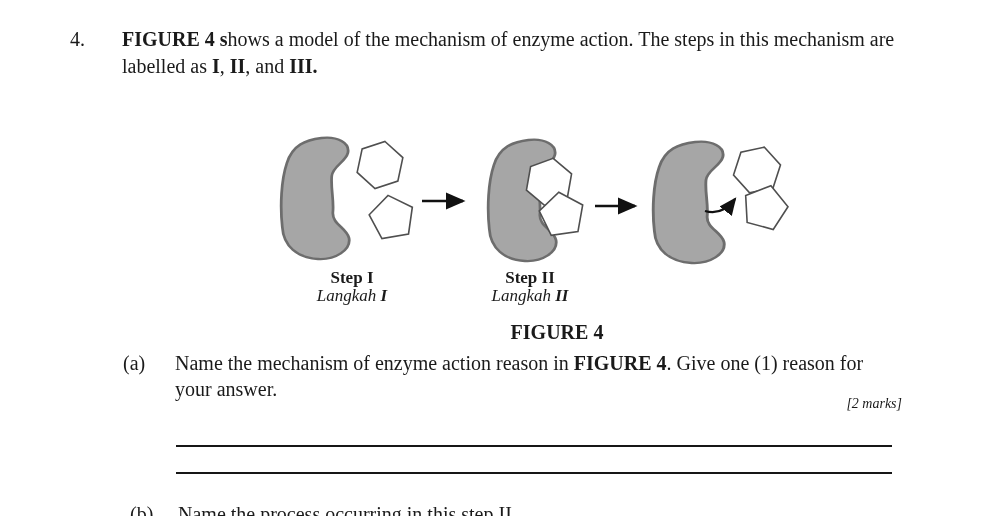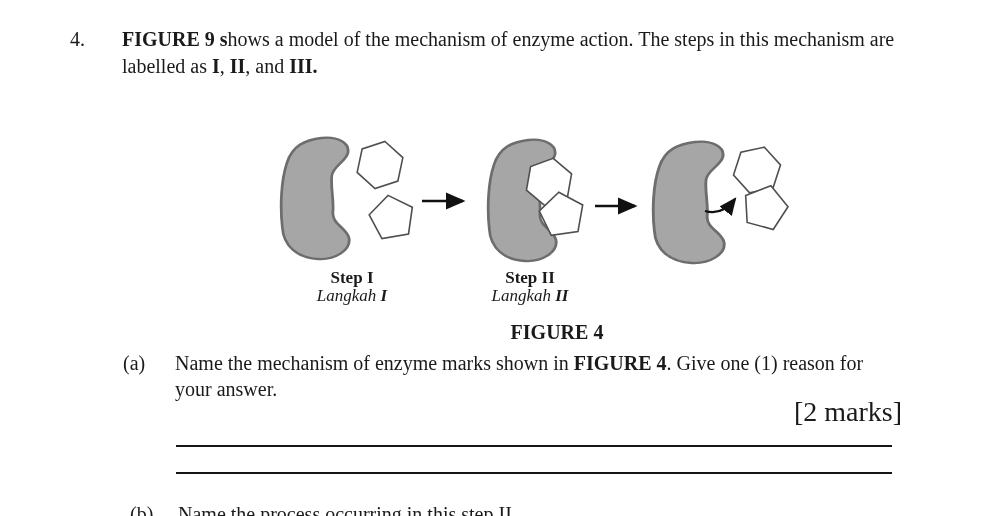--- a/index.html
+++ b/index.html
@@ -22,37 +22,37 @@
   .step-label .line1 { font-weight:bold; }
   .step-label .line2 { font-style:italic; }
   .step-label .num { font-weight:bold; }
 
   .caption { position:absolute; top:321px; left:437px; width:240px; text-align:center; font-weight:bold; font-size:20px; }
 
   .pa-row { position:absolute; top:350px; left:123px; display:flex; font-size:20px; line-height:26px; }
   .pa-label { width:52px; flex-shrink:0; }
   .pa-text { width:722px; }
 
-  .marks { position:absolute; top:396px; right:94px; font-size:28px; }
+  .marks { position:absolute; top:396px; right:94px; font-size:14px;font-style:italic; }
 
   .ans-line { position:absolute; left:176px; width:716px; height:0; border-top:2px solid #161616; }
   .ans-line.l1 { top:445px; }
   .ans-line.l2 { top:472px; }
 
   .pb-row { position:absolute; top:501px; left:130px; display:flex; font-size:20px; line-height:26px; }
   .pb-label { width:48px; flex-shrink:0; }
 </style>
 </head>
 <body>
 
 <div class="page">
 
   <div class="q-row">
     <span class="q-num">4.</span>
-    <span class="q-text"><span class="b">FIGURE 9 s</span><span>hows a model of the mechanism of enzyme action. The steps in this mechanism are labelled as </span><span class="b">I</span><span>, </span><span class="b">II</span><span>, and </span><span class="b">III.</span></span>
+    <span class="q-text"><span class="b">FIGURE 4 s</span><span>hows a model of the mechanism of enzyme action. The steps in this mechanism are labelled as </span><span class="b">I</span><span>, </span><span class="b">II</span><span>, and </span><span class="b">III.</span></span>
   </div>
 
   <svg class="fig-svg" width="540" height="140" viewBox="0 0 540 140">
     <defs>
       <path id="blob" d="M36,2 C50,0 61,7 59,17 C57,26 46,30 45,40 C44,52 47,64 46,76 C45,88 58,92 60,102 C62,114 48,124 33,123 C15,122 3,110 2,91 C0,70 1,44 6,27 C11,9 22,4 36,2 Z"></path>
       <marker id="ah" orient="auto" markerWidth="9" markerHeight="8" refX="7" refY="3.5">
         <path d="M0,0 L8,3.5 L0,7 Z" fill="#111111"></path>
       </marker>
     </defs>
 
@@ -84,21 +84,21 @@
     <div class="line1"><span>Step</span> <span>I</span></div>
     <div class="line2"><span>Langkah</span> <span class="num">I</span></div>
   </div>
   <div class="step-label" style="left:645px">
   </div>
 
   <div class="caption">FIGURE 4</div>
 
   <div class="pa-row">
     <span class="pa-label">(a)</span>
-    <span class="pa-text"><span>Name the mechanism of enzyme marks shown in </span><span class="b">FIGURE 4</span><span>. Give one (1) reason for your answer.</span></span>
+    <span class="pa-text"><span>Name the mechanism of enzyme action reason in </span><span class="b">FIGURE 4</span><span>. Give one (1) reason for your answer.</span></span>
   </div>
 
   <div class="marks">[2 marks]</div>
 
   <div class="ans-line l1"></div>
   <div class="ans-line l2"></div>
 
   <div class="pb-row">
     <span class="pb-label">(b)</span>
     <span>Name the process occurring in this step II</span>

